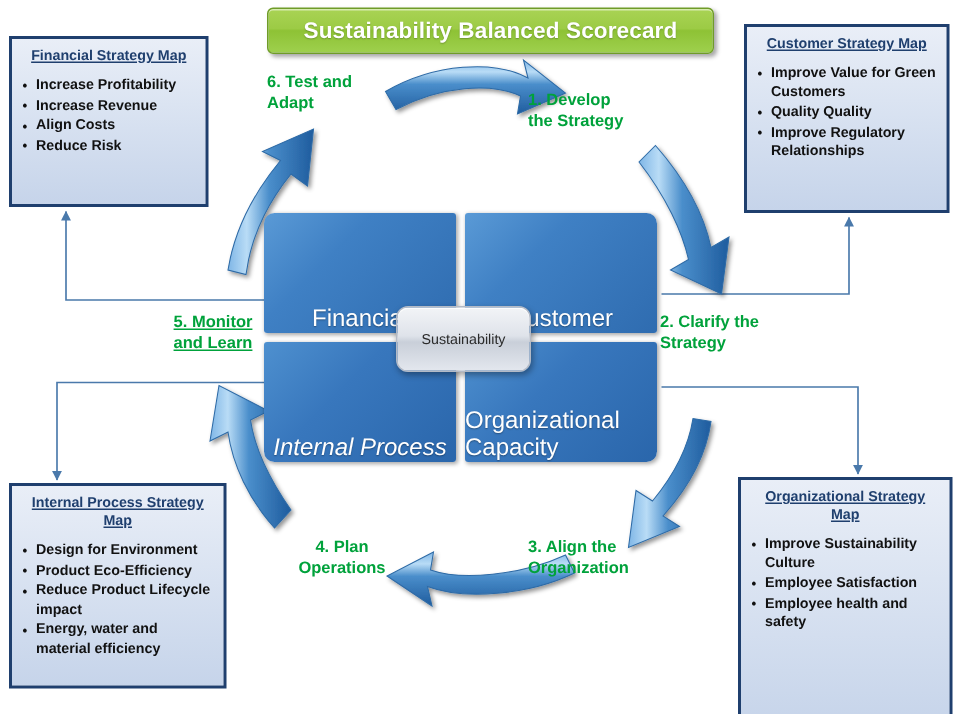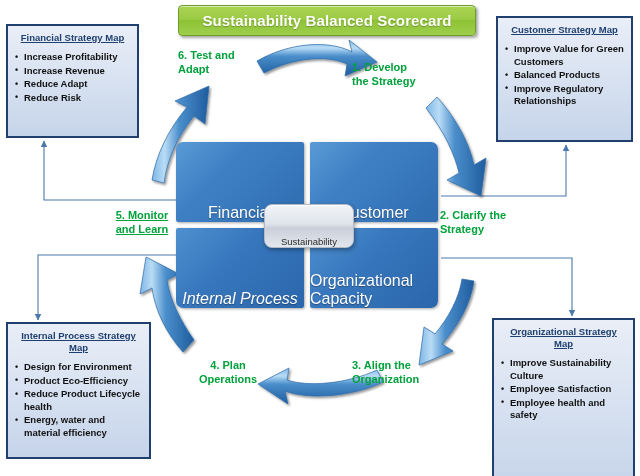--- a/index.html
+++ b/index.html
@@ -91,21 +91,21 @@
     background:linear-gradient(135deg,#4e90cf 0%,#3877bd 40%,#2a66ab 100%);font-style:italic;}
   .quad-br{left:134px;top:86px;border-radius:2px 2px 7px 2px;
     background:linear-gradient(135deg,#4e90cf 0%,#3877bd 40%,#2a66ab 100%);}
 
   #center-chip{
     position:absolute;left:88px;top:62px;width:88px;height:42px;
     border-radius:8px;
     background:linear-gradient(to bottom,#f2f4f7 0%,#dfe3ea 45%,#c9cfd9 55%,#e3e7ee 100%);
     border:1px solid #b3bac6;
     box-shadow:1px 2px 4px rgba(0,0,0,.35), inset 0 1px 0 rgba(255,255,255,.8);
-    display:flex;align-items:flex-end;justify-content:center;
+    display:flex;align-items:center;justify-content:center;
     color:#2b2b2b;font-size:9.5px;
     z-index:5;
   }
 
   
   .step{
     color:#00a23b;font-weight:bold;font-size:11px;
     line-height:14px;text-align:center;
     white-space:pre-line;
   }
@@ -220,40 +220,40 @@
     <div id="center-chip">
       <span>Sustainability</span>
     </div>
   </div>
 
   <div class="abs map-box" id="box-financial">
     <div class="map-title">Financial Strategy Map</div>
     <ul class="map-list">
       <li>Increase Profitability</li>
       <li>Increase Revenue</li>
-      <li>Reduce Adapt</li>
+      <li>Align Costs</li>
       <li>Reduce Risk</li>
     </ul>
   </div>
 
   <div class="abs map-box" id="box-customer">
     <div class="map-title">Customer Strategy Map</div>
     <ul class="map-list">
       <li>Improve Value for Green Customers</li>
-      <li>Balanced Products</li>
+      <li>Quality Quality</li>
       <li>Improve Regulatory Relationships</li>
     </ul>
   </div>
 
   <div class="abs map-box" id="box-internal">
     <div class="map-title">Internal Process Strategy Map</div>
     <ul class="map-list">
       <li>Design for Environment</li>
       <li>Product Eco-Efficiency</li>
-      <li>Reduce Product Lifecycle health</li>
+      <li>Reduce Product Lifecycle impact</li>
       <li>Energy, water and material efficiency</li>
     </ul>
   </div>
 
   <div class="abs map-box" id="box-organizational">
     <div class="map-title">Organizational Strategy Map</div>
     <ul class="map-list">
       <li>Improve Sustainability Culture</li>
       <li>Employee Satisfaction</li>
       <li>Employee health and safety</li>

